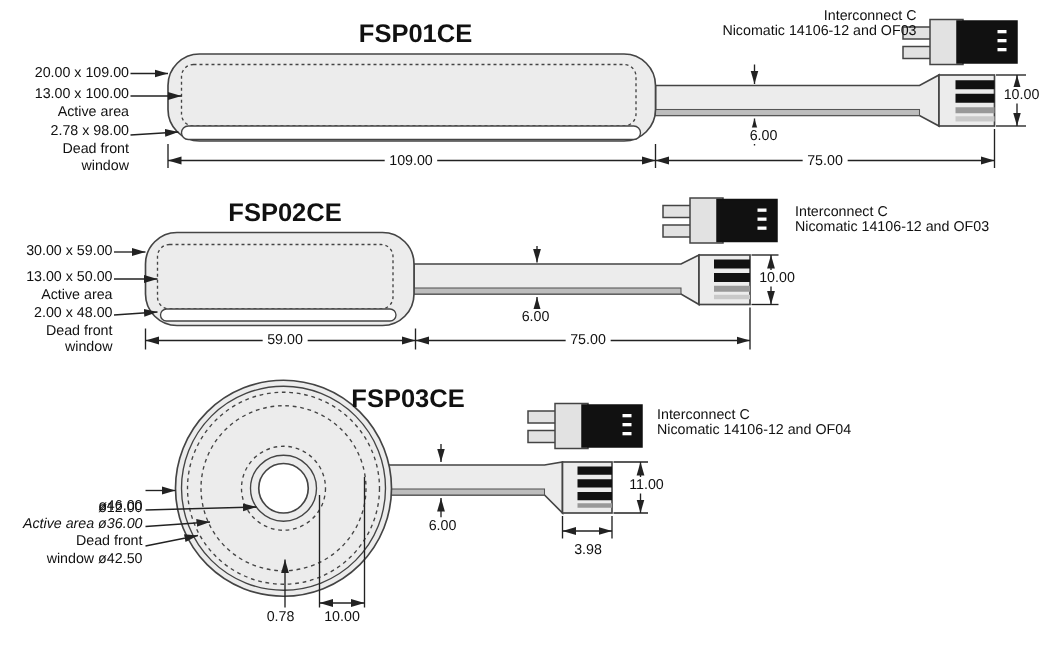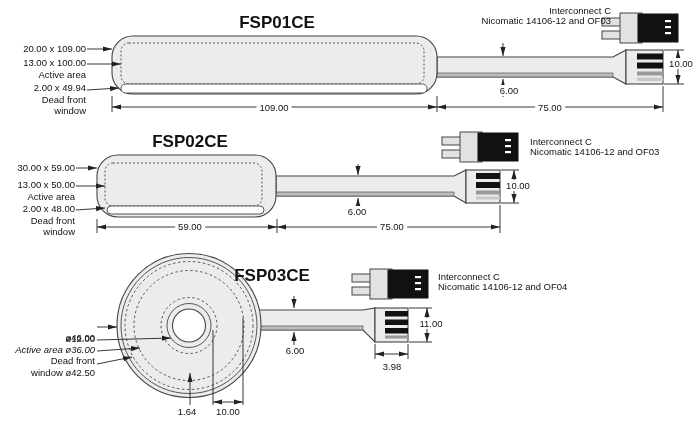--- a/index.html
+++ b/index.html
@@ -130,21 +130,21 @@
       <path d="M375,354 H408" marker-start="url(#ah)" marker-end="url(#ah)"></path>
     </g>
   </svg>
 
   <div class="t title" style="left:277px;top:17px;">FSP01CE</div>
   <div class="t inter pre r" style="left:431px;top:6px;width:180px;">Interconnect C
 Nicomatic 14106-12 and OF03</div>
   <div class="t r" style="left:6px;top:43px;width:80px;">20.00 x 109.00</div>
   <div class="t r pre" style="left:6px;top:57px;width:80px;">13.00 x 100.00
 Active area</div>
-  <div class="t r pre" style="left:6px;top:82px;width:80px;">2.00 x 49.94
+  <div class="t r pre" style="left:6px;top:82px;width:80px;">2.78 x 98.00
 Dead front
 window</div>
   <div class="dim" style="left:274px;top:102px;">109.00</div>
   <div class="dim" style="left:550px;top:102px;">75.00</div>
   <div class="dim" style="left:509px;top:85px;">6.00</div>
   <div class="dim" style="left:681px;top:58px;">10.00</div>
 
   <div class="t title" style="left:190px;top:136px;">FSP02CE</div>
   <div class="t inter pre l" style="left:530px;top:137px;width:180px;">Interconnect C
 Nicomatic 14106-12 and OF03</div>
@@ -152,27 +152,27 @@
   <div class="t r pre" style="left:0px;top:179px;width:75px;">13.00 x 50.00
 Active area</div>
   <div class="t r pre" style="left:0px;top:203px;width:75px;">2.00 x 48.00
 Dead front
 window</div>
   <div class="dim" style="left:190px;top:221px;">59.00</div>
   <div class="dim" style="left:392px;top:221px;">75.00</div>
   <div class="dim" style="left:357px;top:206px;">6.00</div>
   <div class="dim" style="left:518px;top:180px;">10.00</div>
 
-  <div class="t title" style="left:272px;top:260px;margin-top:10px;">FSP03CE</div>
+  <div class="t title" style="left:272px;top:260px;">FSP03CE</div>
   <div class="t inter pre l" style="left:438px;top:272px;width:180px;">Interconnect C
 Nicomatic 14106-12 and OF04</div>
   <div class="t r" style="left:0px;top:304px;width:95px;margin-top:28px;">ø46.00</div>
   <div class="t r" style="left:0px;top:333px;width:95px;">ø12.00</div>
   <div class="t r" style="left:0px;top:344px;width:95px;font-style:italic;">Active area ø36.00</div>
   <div class="t r pre" style="left:0px;top:355px;width:95px;">Dead front
 window ø42.50</div>
-  <div class="dim" style="left:187px;top:406px;">1.64</div>
+  <div class="dim" style="left:187px;top:406px;">0.78</div>
   <div class="dim" style="left:228px;top:406px;">10.00</div>
   <div class="dim" style="left:295px;top:345px;">6.00</div>
   <div class="dim" style="left:431px;top:318px;">11.00</div>
   <div class="dim" style="left:392px;top:361px;">3.98</div>
 
 </div>
 
 </body></html>

